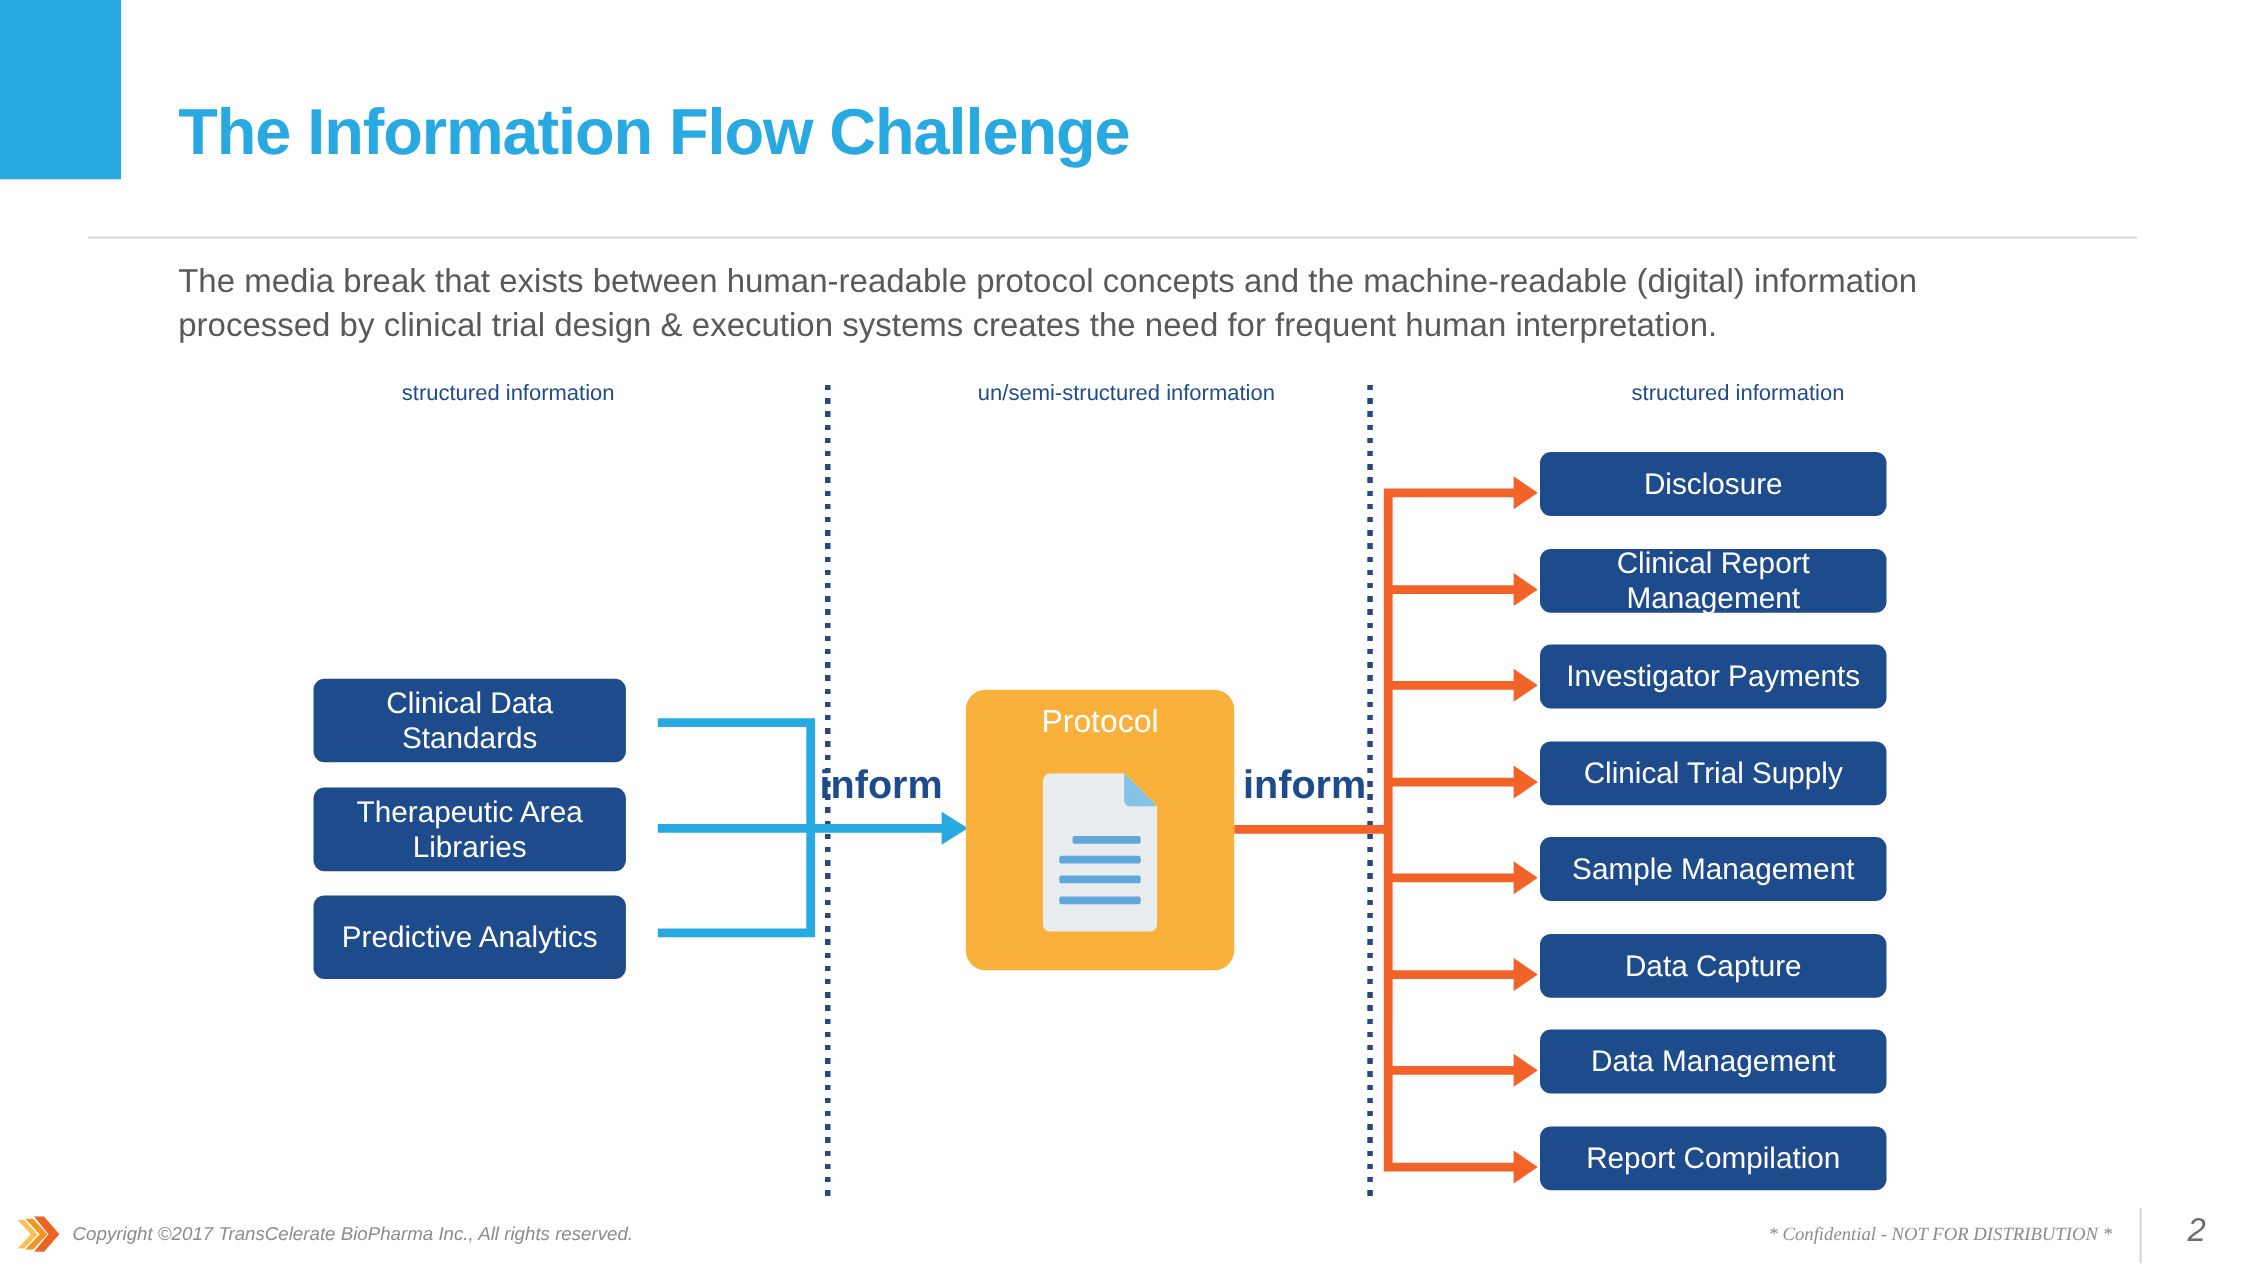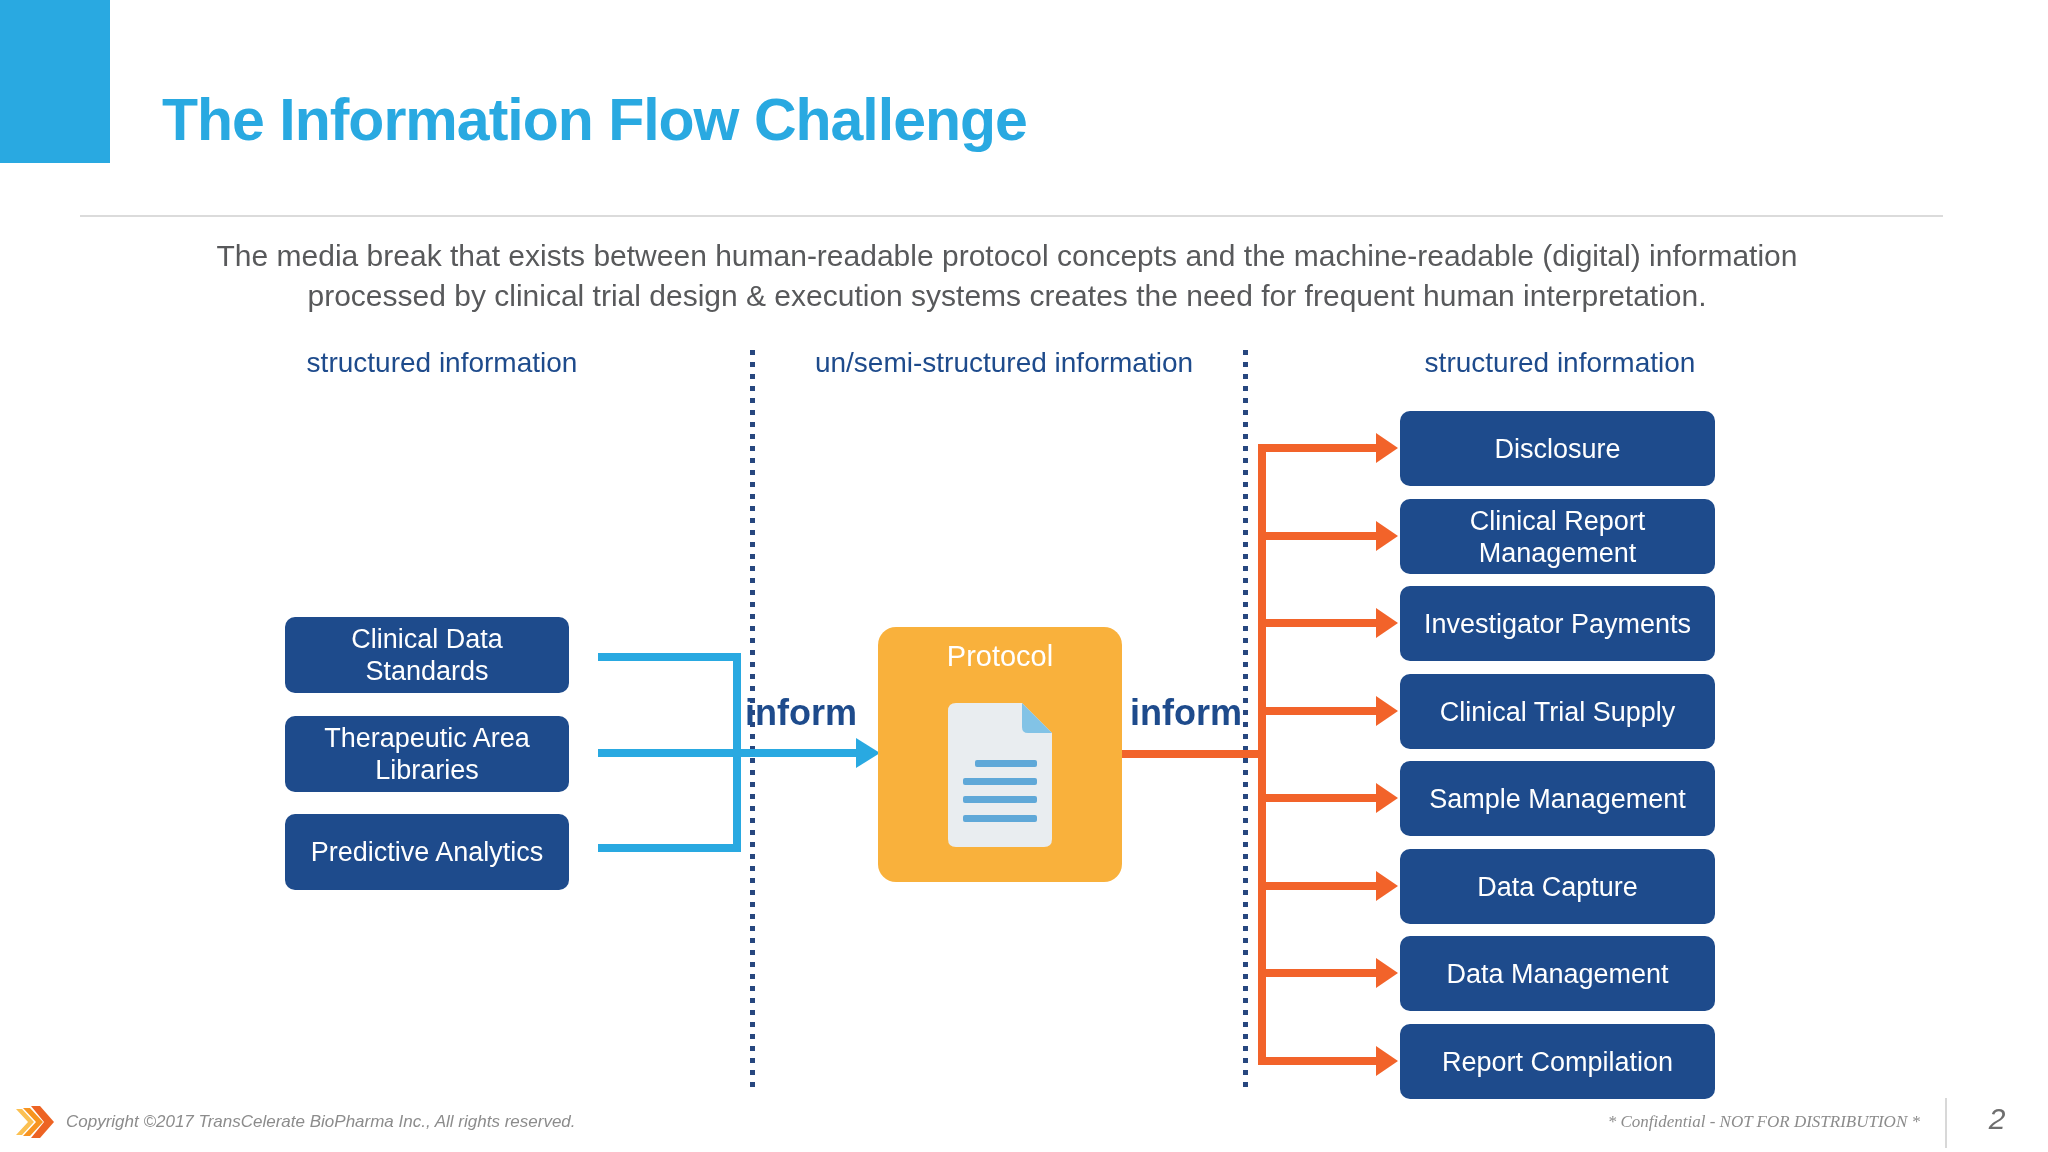--- a/index.html
+++ b/index.html
@@ -13,37 +13,37 @@
   }
   *{margin:0;padding:0;box-sizing:border-box;}
   html,body{width:2048px;height:1152px;background:#fff;overflow:hidden;
     font-family:"Liberation Sans","DejaVu Sans",sans-serif;}
   .abs{position:absolute;}
 
   .accent-square{left:0;top:0;width:110px;height:163px;background:var(--accent-blue);}
   .title{left:162px;top:86px;font-size:59px;font-weight:bold;color:var(--accent-blue);
     letter-spacing:-1px;white-space:nowrap;}
   .divider{left:80px;top:215px;width:1863px;height:2px;background:#DBDBDB;}
-  .body-text{left:152px;top:236px;width:1710px;font-size:30px;line-height:40px;color:var(--body-gray);text-align:center;}
+  .body-text{left:162px;top:236px;width:1710px;font-size:30px;line-height:40px;color:var(--body-gray);}
 
-  .col-label{top:347px;font-size:28px;color:var(--navy-text);transform:translateX(-50%);white-space:nowrap;}
+  .col-label{top:347px;font-size:20px;color:var(--navy-text);transform:translateX(-50%);white-space:nowrap;margin-left:20px;}
   .col-label.l{left:442px;}
   .col-label.m{left:1004px;text-align:center;}
   .col-label.r{left:1560px;}
 
   .dotline{top:350px;width:5px;height:740px;
     background:repeating-linear-gradient(to bottom,#27477F 0 5px,transparent 5px 12px);}
   .dotline.d1{left:750px;}
   .dotline.d2{left:1243px;}
 
   .box{position:absolute;background:var(--navy);color:#fff;border-radius:10px;
     display:flex;align-items:center;justify-content:center;text-align:center;
     font-size:27px;line-height:32px;}
   .lbox{left:285px;width:284px;height:76px;padding:0 14px;}
-  .rbox{left:1400px;width:315px;height:75px;padding:0 20px;}
+  .rbox{left:1400px;width:315px;height:58px;padding:0 20px;}
 
   .protocol{left:878px;top:627px;width:244px;height:255px;background:var(--protocol-orange);
     border-radius:18px;padding-left:22px;}
   .protocol-label{left:0;top:13px;width:100%;text-align:center;font-size:29px;color:#fff;}
   .doc-icon{left:70px;top:76px;}
 
   .inform{top:692px;font-size:36px;color:var(--navy-text);transform:translateX(-50%);font-weight:bold;}
   .inform.left{left:801px;}
   .inform.right{left:1186px;}
 

